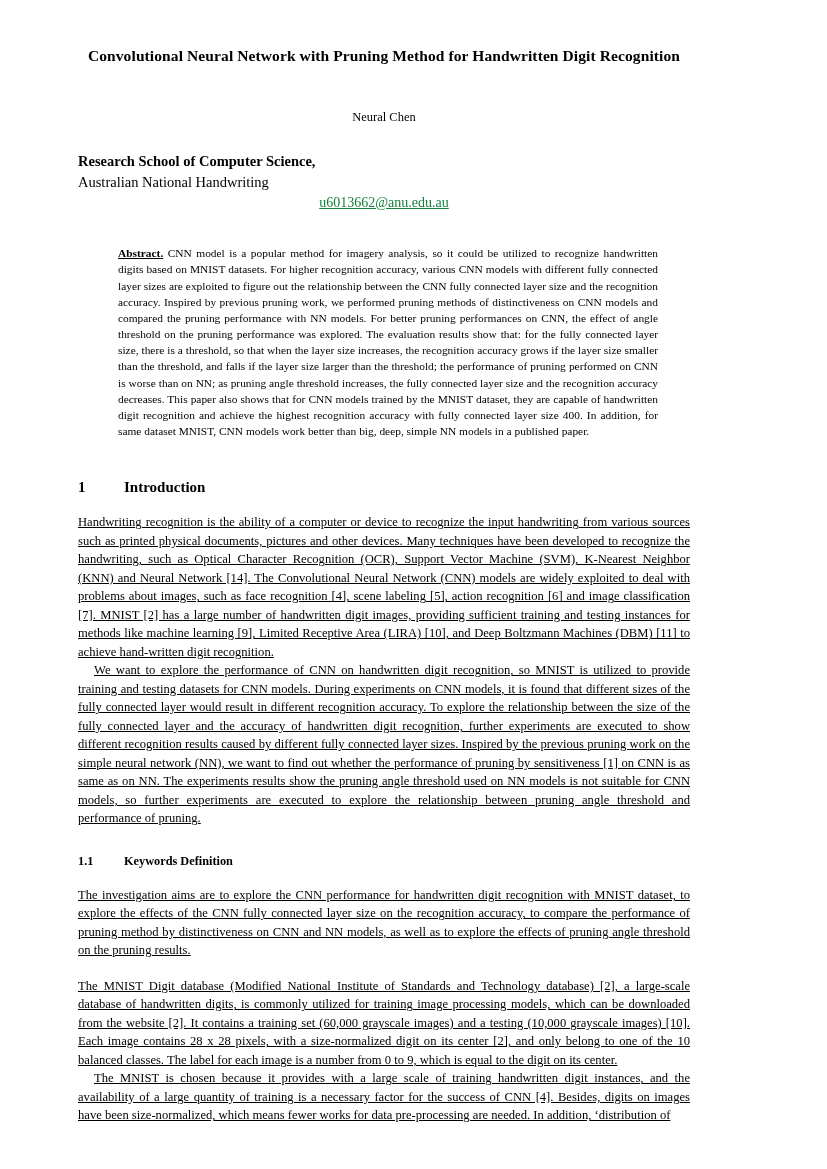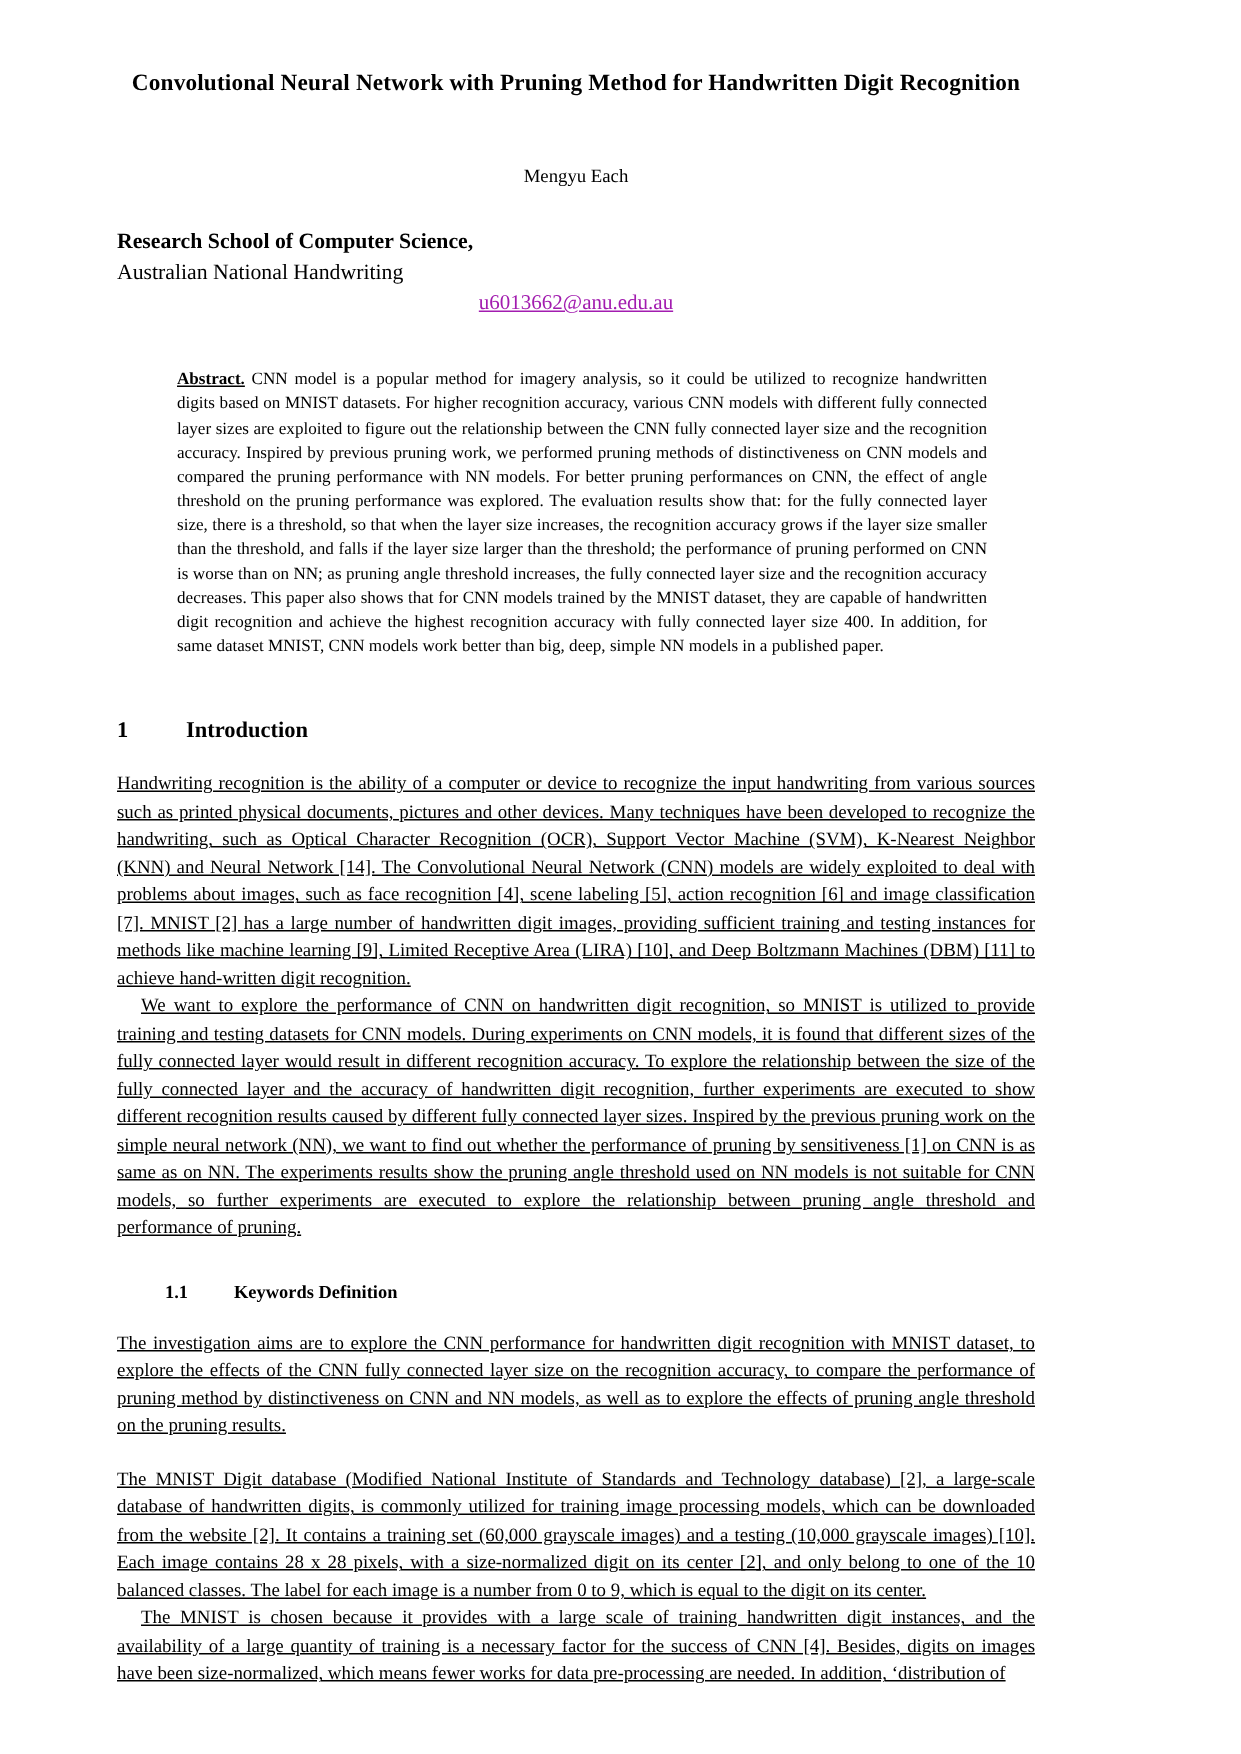--- a/index.html
+++ b/index.html
@@ -45,21 +45,21 @@
   .affiliation .line2 {
     font-weight: normal;
     font-size: 14.5px;
   }
   .email {
     text-align: center;
     font-size: 14px;
     margin-top: 2px;
   }
   .email a {
-    color: #a21caf;
+    color: #15803d;
     text-decoration: underline;
   }
   .abstract-block {
     margin-top: 34px;
     padding: 0 32px 0 40px;
     font-size: 11.4px;
     line-height: 1.42;
     text-align: justify;
   }
   .abstract-block .lead {
@@ -86,21 +86,20 @@
   .section-head .num {
     width: 46px;
     flex: 0 0 46px;
   }
   .subsection-head {
     margin-top: 26px;
     font-size: 12.3px;
     font-weight: bold;
     display: flex;
     align-items: center;
-    margin-left: 32px;
   }
   .subsection-head .num {
     width: 46px;
     flex: 0 0 46px;
   }
   p.body {
     font-size: 12.6px;
     line-height: 1.47;
     text-align: justify;
     margin: 0;
@@ -113,21 +112,21 @@
     text-indent: 16px;
   }
 </style>
 </head>
 <body>
 
 <div class="page">
 
   <h1 class="title">Convolutional Neural Network with Pruning Method for Handwritten Digit Recognition</h1>
 
-  <div class="author">Mengyu Each</div>
+  <div class="author">Neural Chen</div>
 
   <div class="affiliation">
     <div>Research School of Computer Science,</div>
     <div class="line2">Australian National Handwriting</div>
   </div>
 
   <div class="email">
     <a href="#">u6013662@anu.edu.au</a>
   </div>
 

